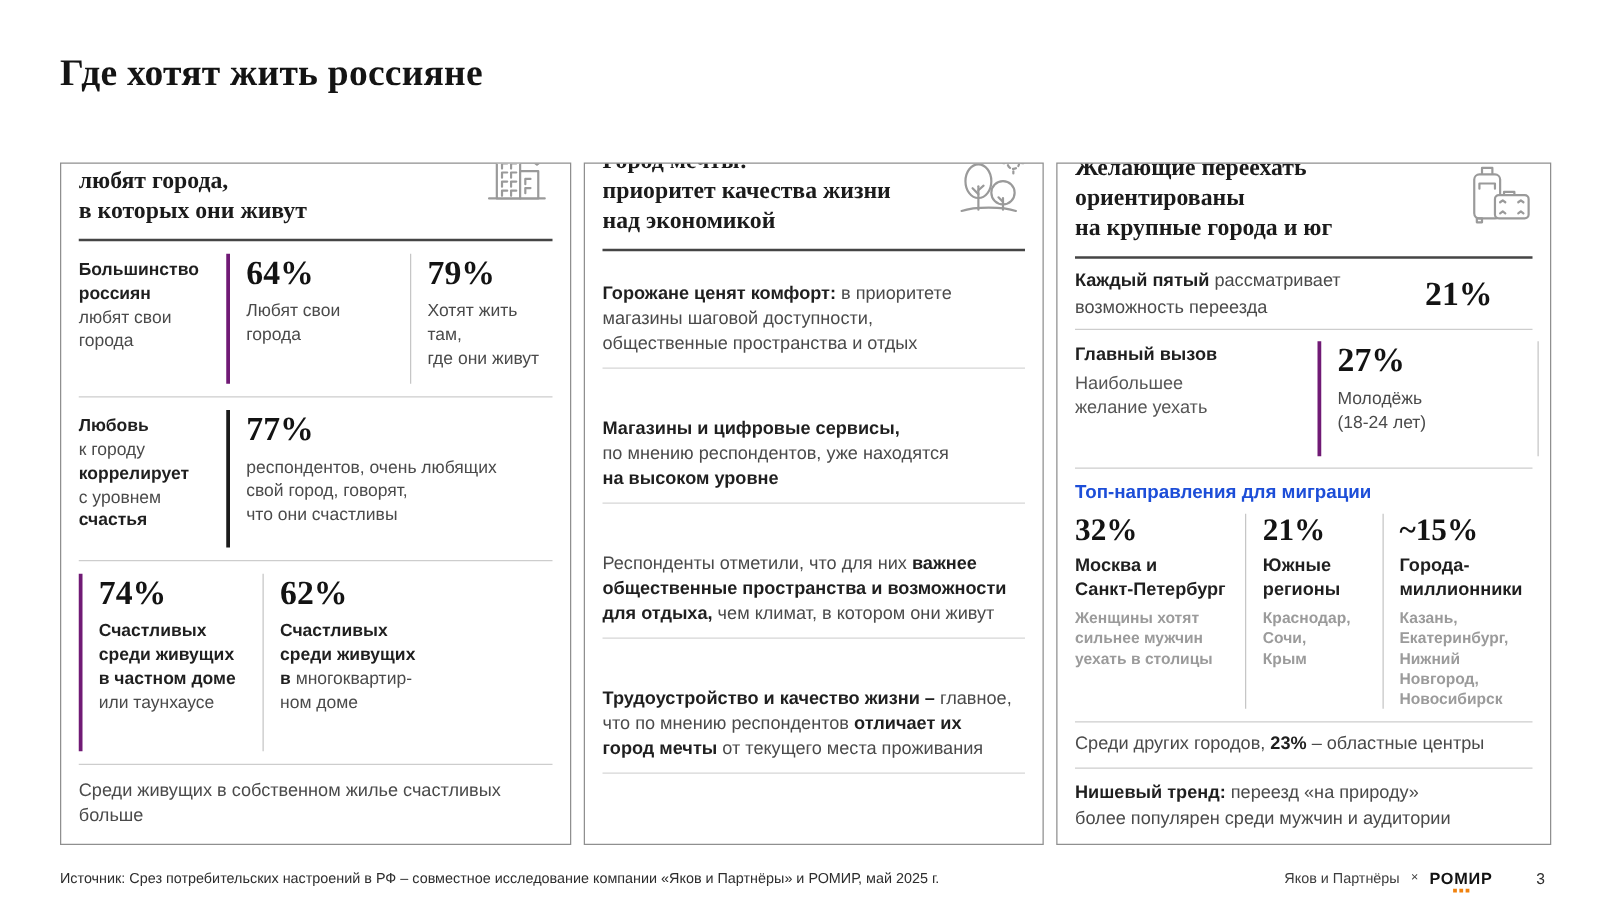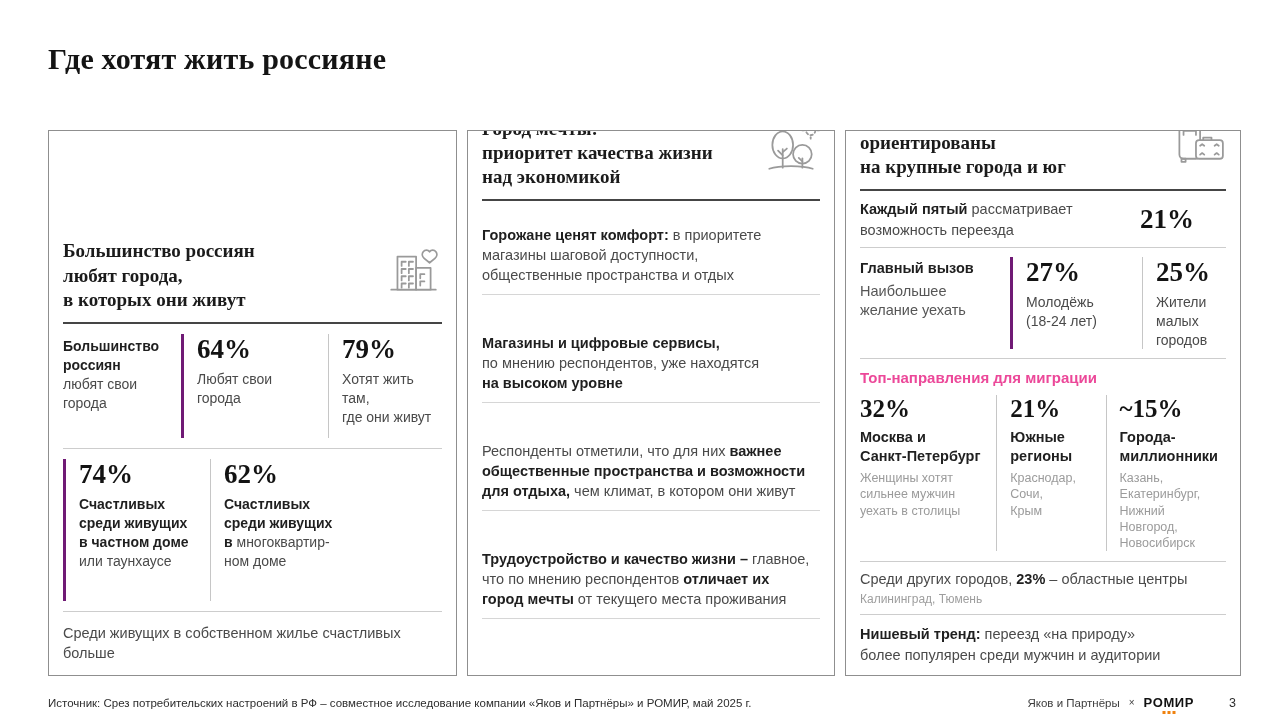--- a/index.html
+++ b/index.html
@@ -34,36 +34,36 @@
   .card-foot{padding:11px 0;font-size:14.5px;line-height:1.42;color:#4a4a4a;}
   
   .para{padding:9px 0;border-bottom:1px solid #d6d6d6;font-size:14.5px;line-height:1.38;color:#4a4a4a;}
   .para-last{border-bottom:none;padding-bottom:4px;}
   
   .lead{display:flex;justify-content:space-between;align-items:center;padding:8px 0 7px;
     border-bottom:1px solid #cdcdcd;}
   .lead-text{font-size:14.5px;line-height:1.4;color:#4a4a4a;}
   .lead-value{font-family:"Liberation Serif","DejaVu Serif",serif;font-size:27px;font-weight:700;
     color:#131313;padding-right:32px;}
-  .challenge{display:flex;border-bottom:1px solid #cdcdcd;padding:9px 0;min-height:92px;}
+  .challenge{display:flex;border-bottom:1px solid #cdcdcd;padding:9px 0;min-height:92px;gap:44px;}
   .challenge-label{width:150px;flex:none;padding-top:3px;}
   .challenge-main{font-size:14.5px;font-weight:700;color:#1f1f1f;margin-bottom:6px;}
   .challenge-sub{font-size:14.5px;color:#565656;line-height:1.35;}
   .challenge .stat-first{width:132px;}
   .migration{border-bottom:1px solid #cdcdcd;padding:8px 0 10px;}
-  .migration-header{font-size:15px;font-weight:700;color:#ec4899;margin:2px 0 9px;}
+  .migration-header{font-size:15px;font-weight:700;color:#1d4ed8;margin:2px 0 9px;}
   .migration-cols{display:flex;}
   .mcol{box-sizing:border-box;padding-right:8px;}
   .mcol-1{width:152px;}
   .mcol-2{width:120px;border-left:1px solid #c6c6c6;padding-left:13px;}
   .mcol-3{flex:1;border-left:1px solid #c6c6c6;padding-left:13px;}
   .mpct{font-family:"Liberation Serif","DejaVu Serif",serif;font-size:25px;font-weight:700;color:#131313;
     line-height:1.05;margin:1px 0 6px;}
   .mname{font-size:14.5px;font-weight:700;color:#1f1f1f;line-height:1.28;margin-bottom:5px;}
-  .mnote{font-size:12.5px;color:#9b9b9b;line-height:1.3;}
+  .mnote{font-size:12.5px;color:#9b9b9b;line-height:1.3;font-weight:bold;}
   .other{border-bottom:1px solid #cdcdcd;padding:8px 0;}
   .other-text{font-size:14.5px;color:#4a4a4a;line-height:1.35;}
   .other-note{font-size:12px;color:#9e9e9e;margin-top:2px;}
   .niche{padding:9px 0;font-size:14.5px;line-height:1.45;color:#4a4a4a;}
   
   .page-footer{position:absolute;left:48px;right:44px;bottom:10px;display:flex;
     justify-content:space-between;align-items:center;}
   .source{font-size:11.5px;color:#2d2d2d;}
   .brands{display:flex;align-items:center;gap:9px;}
   .brand-left{font-size:11.5px;color:#3d3d3d;margin-left:28px;}
@@ -118,20 +118,33 @@
           <div class="stat-desc rich"><span>Любят свои
 города</span></div>
         </div>
         <div class="stat stat-second">
           <div class="pct">79%</div>
           <div class="stat-desc rich"><span>Хотят жить там,
 где они живут</span></div>
         </div>
       </div>
 
+      <div class="row r2">
+        <div class="row-label rich"><span class="b">Любовь</span><span>
+к городу
+</span><span class="b">коррелирует</span><span>
+с уровнем
+</span><span class="b">счастья</span></div>
+        <div class="stat stat-wide">
+          <div class="pct">77%</div>
+          <div class="stat-desc rich"><span>респондентов, очень любящих
+свой город, говорят,
+что они счастливы</span></div>
+        </div>
+      </div>
 
       <div class="row r3">
         <div class="stat stat-first">
           <div class="pct">74%</div>
           <div class="stat-desc rich"><span class="b">Счастливых
 среди живущих
 в частном доме</span><span>
 или таунхаусе</span></div>
         </div>
         <div class="stat stat-second">
@@ -258,21 +271,20 @@
 Екатеринбург,
 Нижний
 Новгород,
 Новосибирск</div>
           </div>
         </div>
       </div>
 
       <div class="other">
         <div class="other-text rich"><span>Среди других городов, </span><span class="b">23%</span><span> – областные центры</span></div>
-        <div class="other-note">Калининград, Тюмень</div>
       </div>
 
       <div class="niche rich"><span class="b">Нишевый тренд:</span><span> переезд «на природу»
 более популярен среди мужчин и аудитории </span></div>
     </section>
 
   </div>
 
   <footer class="page-footer">
     <div class="source">Источник: Срез потребительских настроений в РФ – совместное исследование компании «Яков и Партнёры» и РОМИР, май 2025 г.</div>

